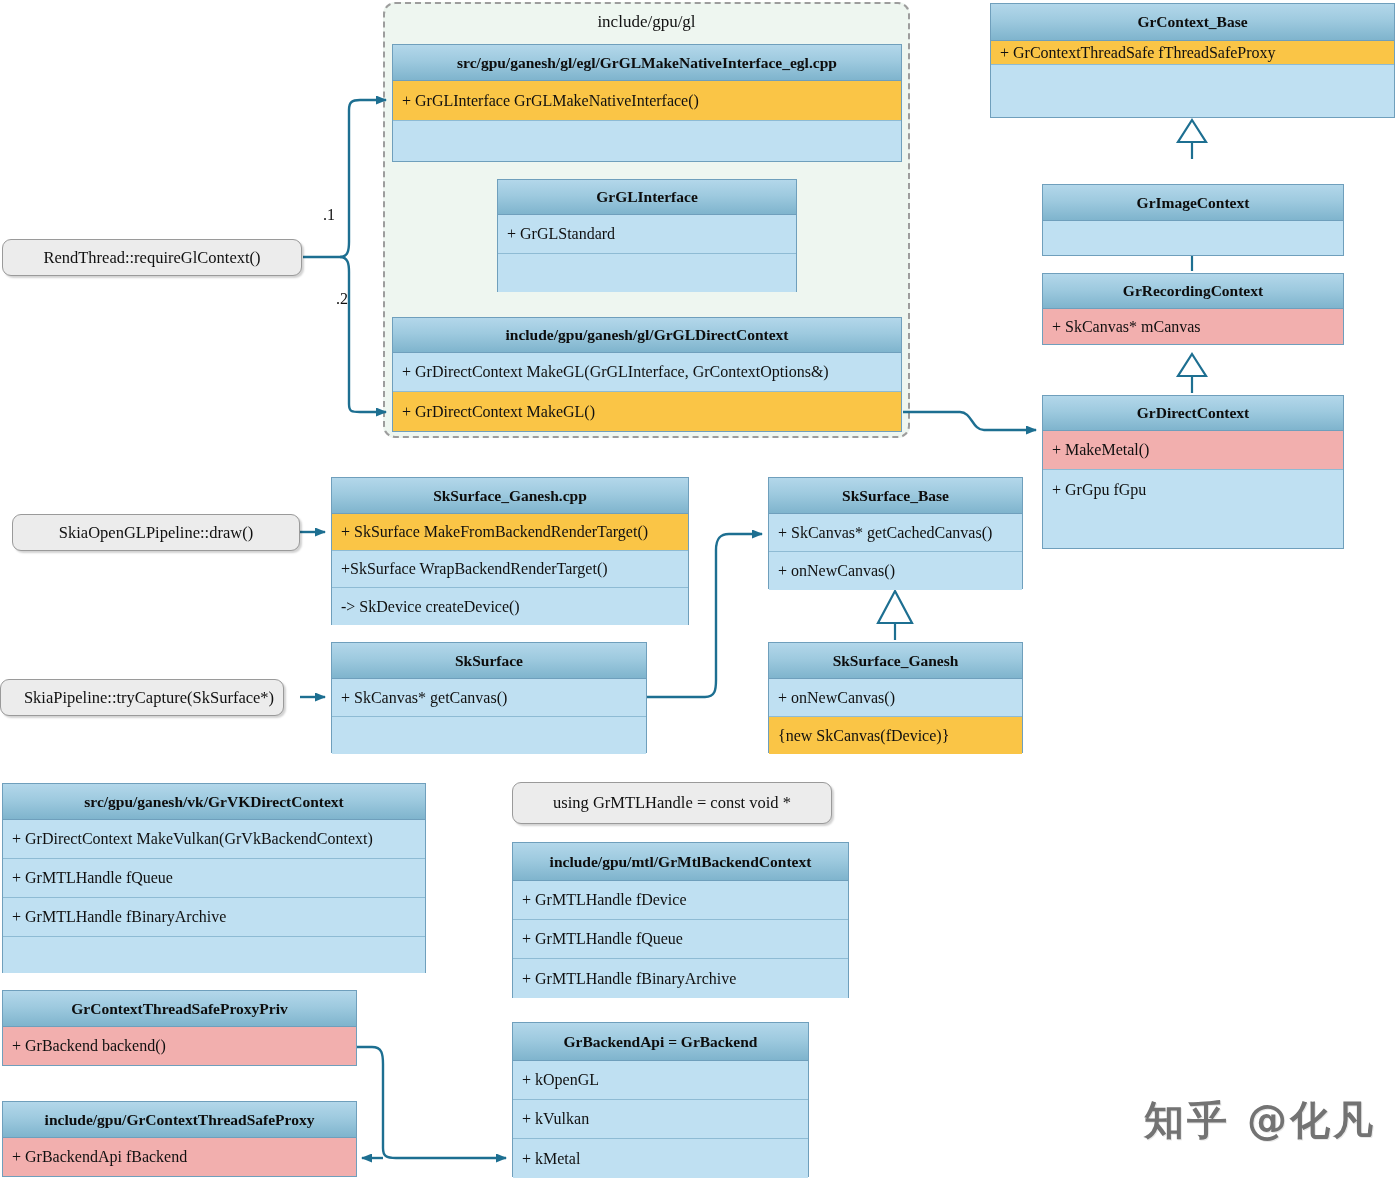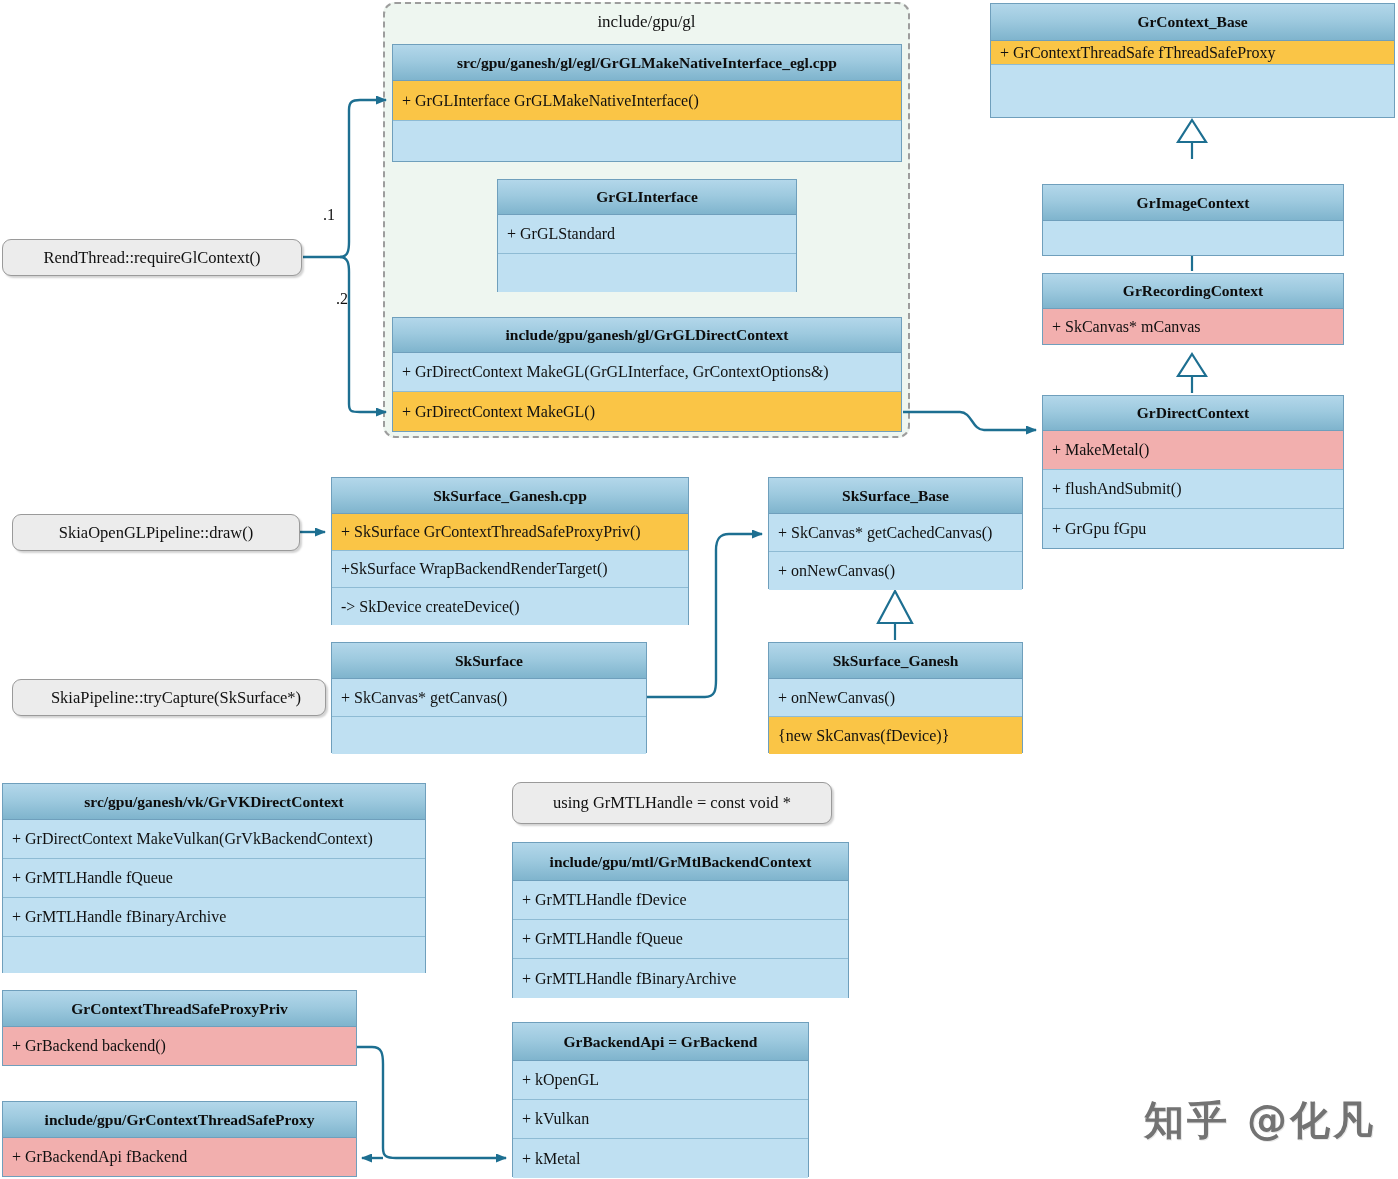--- a/index.html
+++ b/index.html
@@ -110,21 +110,21 @@
       <path d="M895,640 L895,623"></path>
       <path d="M895,591 L912,623 L878,623 Z" fill="#ffffff"></path>
     </g>
   </svg>
 
   <div class="edge-label" style="left:323px;top:206px;">.1</div>
   <div class="edge-label" style="left:336px;top:290px;">.2</div>
 
   <div class="note" style="left:2px;top:239px;width:300px;height:37px;">RendThread::requireGlContext()</div>
   <div class="note" style="left:12px;top:514px;width:288px;height:37px;">SkiaOpenGLPipeline::draw()</div>
-  <div class="note" style="left:12px;top:679px;width:314px;height:37px;padding-left:24px;">SkiaPipeline::tryCapture(SkSurface*)</div>
+  <div class="note" style="left:0;top:679px;width:284px;height:37px;padding-left:24px;">SkiaPipeline::tryCapture(SkSurface*)</div>
   <div class="note" style="left:512px;top:782px;width:320px;height:42px;">using GrMTLHandle = const void *</div>
 
   <div class="uml" style="left:392px;top:44px;width:510px;height:118px;">
     <div class="hdr" style="height:36px;">src/gpu/ganesh/gl/egl/GrGLMakeNativeInterface_egl.cpp</div>
     <div class="row yellow" style="height:40px;">+ GrGLInterface GrGLMakeNativeInterface()</div>
     <div class="row empty" style="height:40px;"></div>
   </div>
 
   <div class="uml" style="left:497px;top:179px;width:300px;height:113px;">
     <div class="hdr" style="height:35px;">GrGLInterface</div>
@@ -150,27 +150,26 @@
   </div>
 
   <div class="uml" style="left:1042px;top:273px;width:302px;height:72px;">
     <div class="hdr" style="height:35px;">GrRecordingContext</div>
     <div class="row red" style="height:35px;">+ SkCanvas* mCanvas</div>
   </div>
 
   <div class="uml" style="left:1042px;top:395px;width:302px;height:154px;">
     <div class="hdr" style="height:35px;">GrDirectContext</div>
     <div class="row red" style="height:39px;">+ MakeMetal()</div>
-    <div class="row" style="height:39px;">+ flushAndSubmit()</div>
     <div class="row" style="height:39px;">+ GrGpu fGpu</div>
   </div>
 
   <div class="uml" style="left:331px;top:477px;width:358px;height:148px;">
     <div class="hdr" style="height:36px;">SkSurface_Ganesh.cpp</div>
-    <div class="row yellow" style="height:37px;">+ SkSurface GrContextThreadSafeProxyPriv()</div>
+    <div class="row yellow" style="height:37px;">+ SkSurface MakeFromBackendRenderTarget()</div>
     <div class="row" style="height:37px;">+SkSurface WrapBackendRenderTarget()</div>
     <div class="row" style="height:37px;">-&gt; SkDevice createDevice()</div>
   </div>
 
   <div class="uml" style="left:331px;top:642px;width:316px;height:111px;">
     <div class="hdr" style="height:36px;">SkSurface</div>
     <div class="row" style="height:38px;">+ SkCanvas* getCanvas()</div>
     <div class="row empty" style="height:37px;"></div>
   </div>
 

